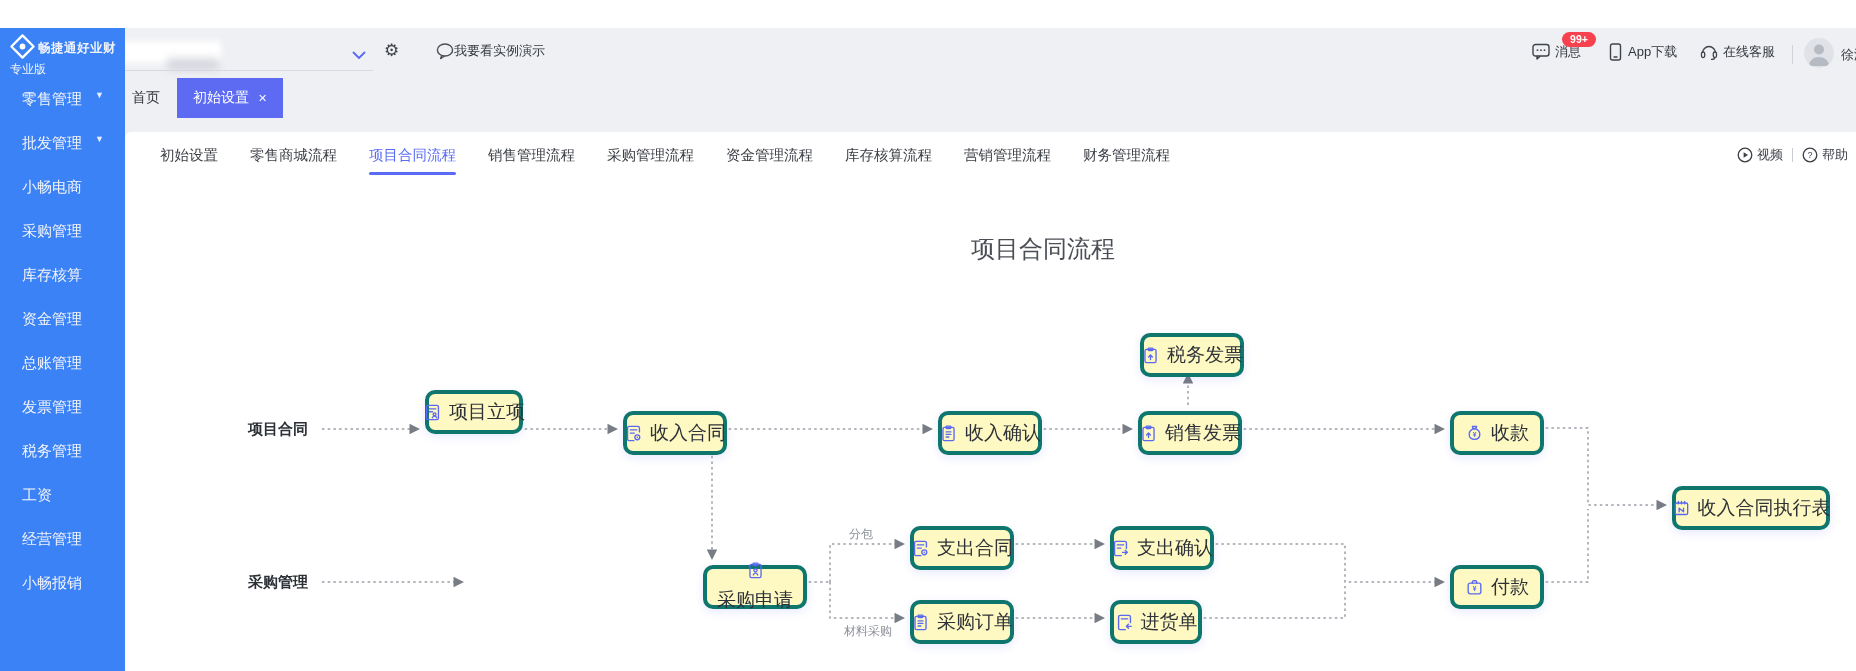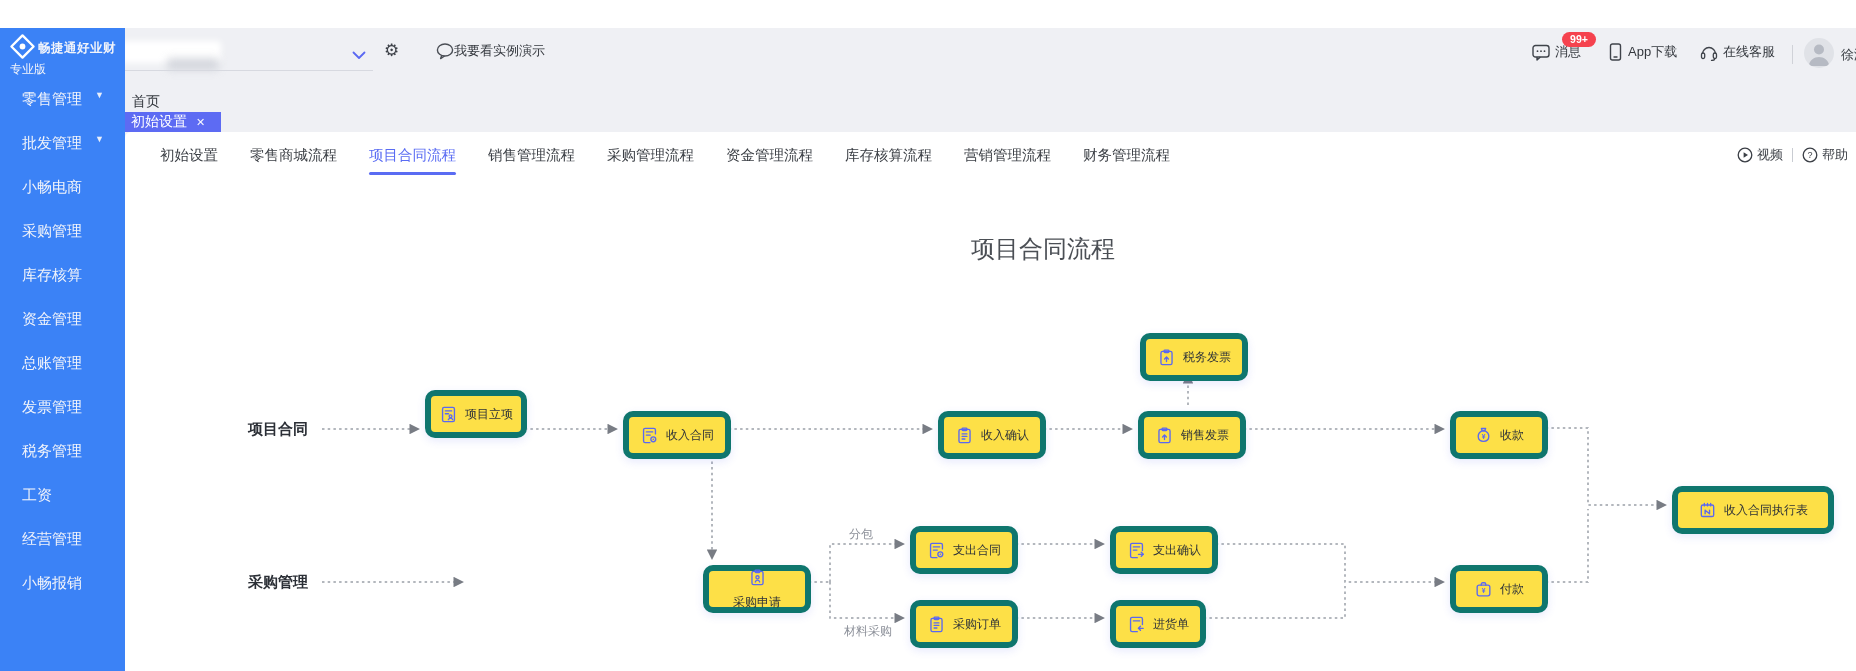--- a/index.html
+++ b/index.html
@@ -21,48 +21,48 @@
   .side-item .caret{margin-left:13px;font-size:9px;opacity:.95;}
 
   
   .header{position:absolute;left:115px;top:28px;right:0;height:50px;z-index:5;}
   .blur1{position:absolute;left:6px;top:13px;width:100px;height:22px;background:#fff;filter:blur(3px);border-radius:3px;}
   .blur2{position:absolute;left:52px;top:30px;width:52px;height:12px;background:#c9ccd4;opacity:.75;filter:blur(4px);border-radius:3px;}
   .search-underline{position:absolute;left:10px;top:42px;width:248px;height:1px;background:#d7d9e0;}
   .chevron{position:absolute;left:237px;top:23px;}
   .gear{position:absolute;left:269px;top:12px;font-size:17px;color:#3f434a;cursor:pointer;}
   .demo{position:absolute;left:321px;top:14px;display:flex;align-items:center;font-size:13px;color:#33373d;cursor:pointer;}
-  .hgroup{position:absolute;top:15px;display:flex;align-items:center;gap:5px;font-size:13px;color:#33373d;cursor:pointer;}
+  .hgroup{position:absolute;top:15px;display:flex;gap:5px;font-size:13px;color:#33373d;cursor:pointer;}
   .g-msg{left:1417px;} .g-app{left:1493px;} .g-sup{left:1585px;}
   .badge{position:absolute;left:1447px;top:4px;min-width:22px;padding:1px 6px;background:#f5424e;color:#fff;font-size:10.5px;font-weight:bold;border-radius:9px;text-align:center;line-height:13px;}
   .hdivider{position:absolute;left:1677px;top:17px;width:1px;height:19px;background:#d0d2d8;}
   .avatar{position:absolute;left:1689px;top:10px;width:30px;height:30px;border-radius:50%;background:#e0e2e7;overflow:hidden;cursor:pointer;}
   .username{position:absolute;left:1726px;top:18px;font-size:13px;color:#33373d;white-space:nowrap;}
 
   
-  .tabbar{position:absolute;left:115px;top:92px;height:40px;display:flex;z-index:5;flex-direction:column;}
+  .tabbar{position:absolute;left:115px;top:78px;height:40px;display:flex;z-index:5;}
   .tab{height:40px;display:flex;align-items:center;justify-content:center;font-size:14px;color:#33373d;cursor:pointer;}
   .tab.home{width:62px;}
   .tab.active{width:106px;background:#5d6bf3;color:#fff;gap:9px;}
   .tab .x{font-size:11px;opacity:.95;}
 
   
   .flow-tabs{position:absolute;left:125px;top:132px;right:130px;height:46px;display:flex;align-items:center;gap:32px;padding-left:35px;z-index:5;}
   .ftab{position:relative;font-size:14.5px;color:#3a3e44;cursor:pointer;white-space:nowrap;height:46px;display:flex;align-items:center;}
   .ftab.active{color:#5a6cf3;}
   .ftab.active::after{content:"";position:absolute;left:0;right:0;bottom:3px;height:3px;border-radius:2px;background:#5a6cf3;}
   .help-links{position:absolute;right:8px;top:132px;height:46px;display:flex;align-items:center;gap:9px;font-size:13px;color:#3b3f46;z-index:5;}
   .help-links .sep{width:1px;height:14px;background:#c9ccd2;}
   .hl{display:flex;align-items:center;gap:4px;cursor:pointer;white-space:nowrap;}
 
   
   .diagram-title{position:absolute;left:943px;top:233px;width:200px;text-align:center;font-size:24px;font-weight:500;color:#4b4f55;z-index:4;white-space:nowrap;}
   #edges{position:absolute;left:0;top:0;z-index:2;pointer-events:none;}
   .edge{fill:none;stroke:#9ba0a8;stroke-width:1.5;stroke-dasharray:2.5 3.2;}
-  .flow-node{position:absolute;height:36px;background:#fde047;border:6px solid #0f766e;border-radius:10px;box-shadow:0 3px 8px rgba(90,104,242,.14);display:flex;align-items:center;justify-content:center;gap:7px;font-size:12px;color:#2e3238;z-index:3;cursor:pointer;white-space:nowrap;}
+  .flow-node{position:absolute;height:36px;background:#fef9c3;border:4px solid #0f766e;border-radius:10px;box-shadow:0 3px 8px rgba(90,104,242,.14);display:flex;align-items:center;justify-content:center;gap:7px;font-size:19px;color:#2e3238;z-index:3;cursor:pointer;white-space:nowrap;}
   .n-icon{width:19px;height:19px;flex:0 0 auto;}
   .row-label{position:absolute;transform:translate(-50%,-50%);font-size:15px;font-weight:600;color:#2b2f36;z-index:3;white-space:nowrap;}
   .edge-label{position:absolute;transform:translate(-50%,-50%);font-size:12px;color:#8b8f98;z-index:3;white-space:nowrap;}
 </style>
 </head>
 <body>
 
 <div id="app">
 
   <svg width="0" height="0" style="position:absolute" aria-hidden="true">

